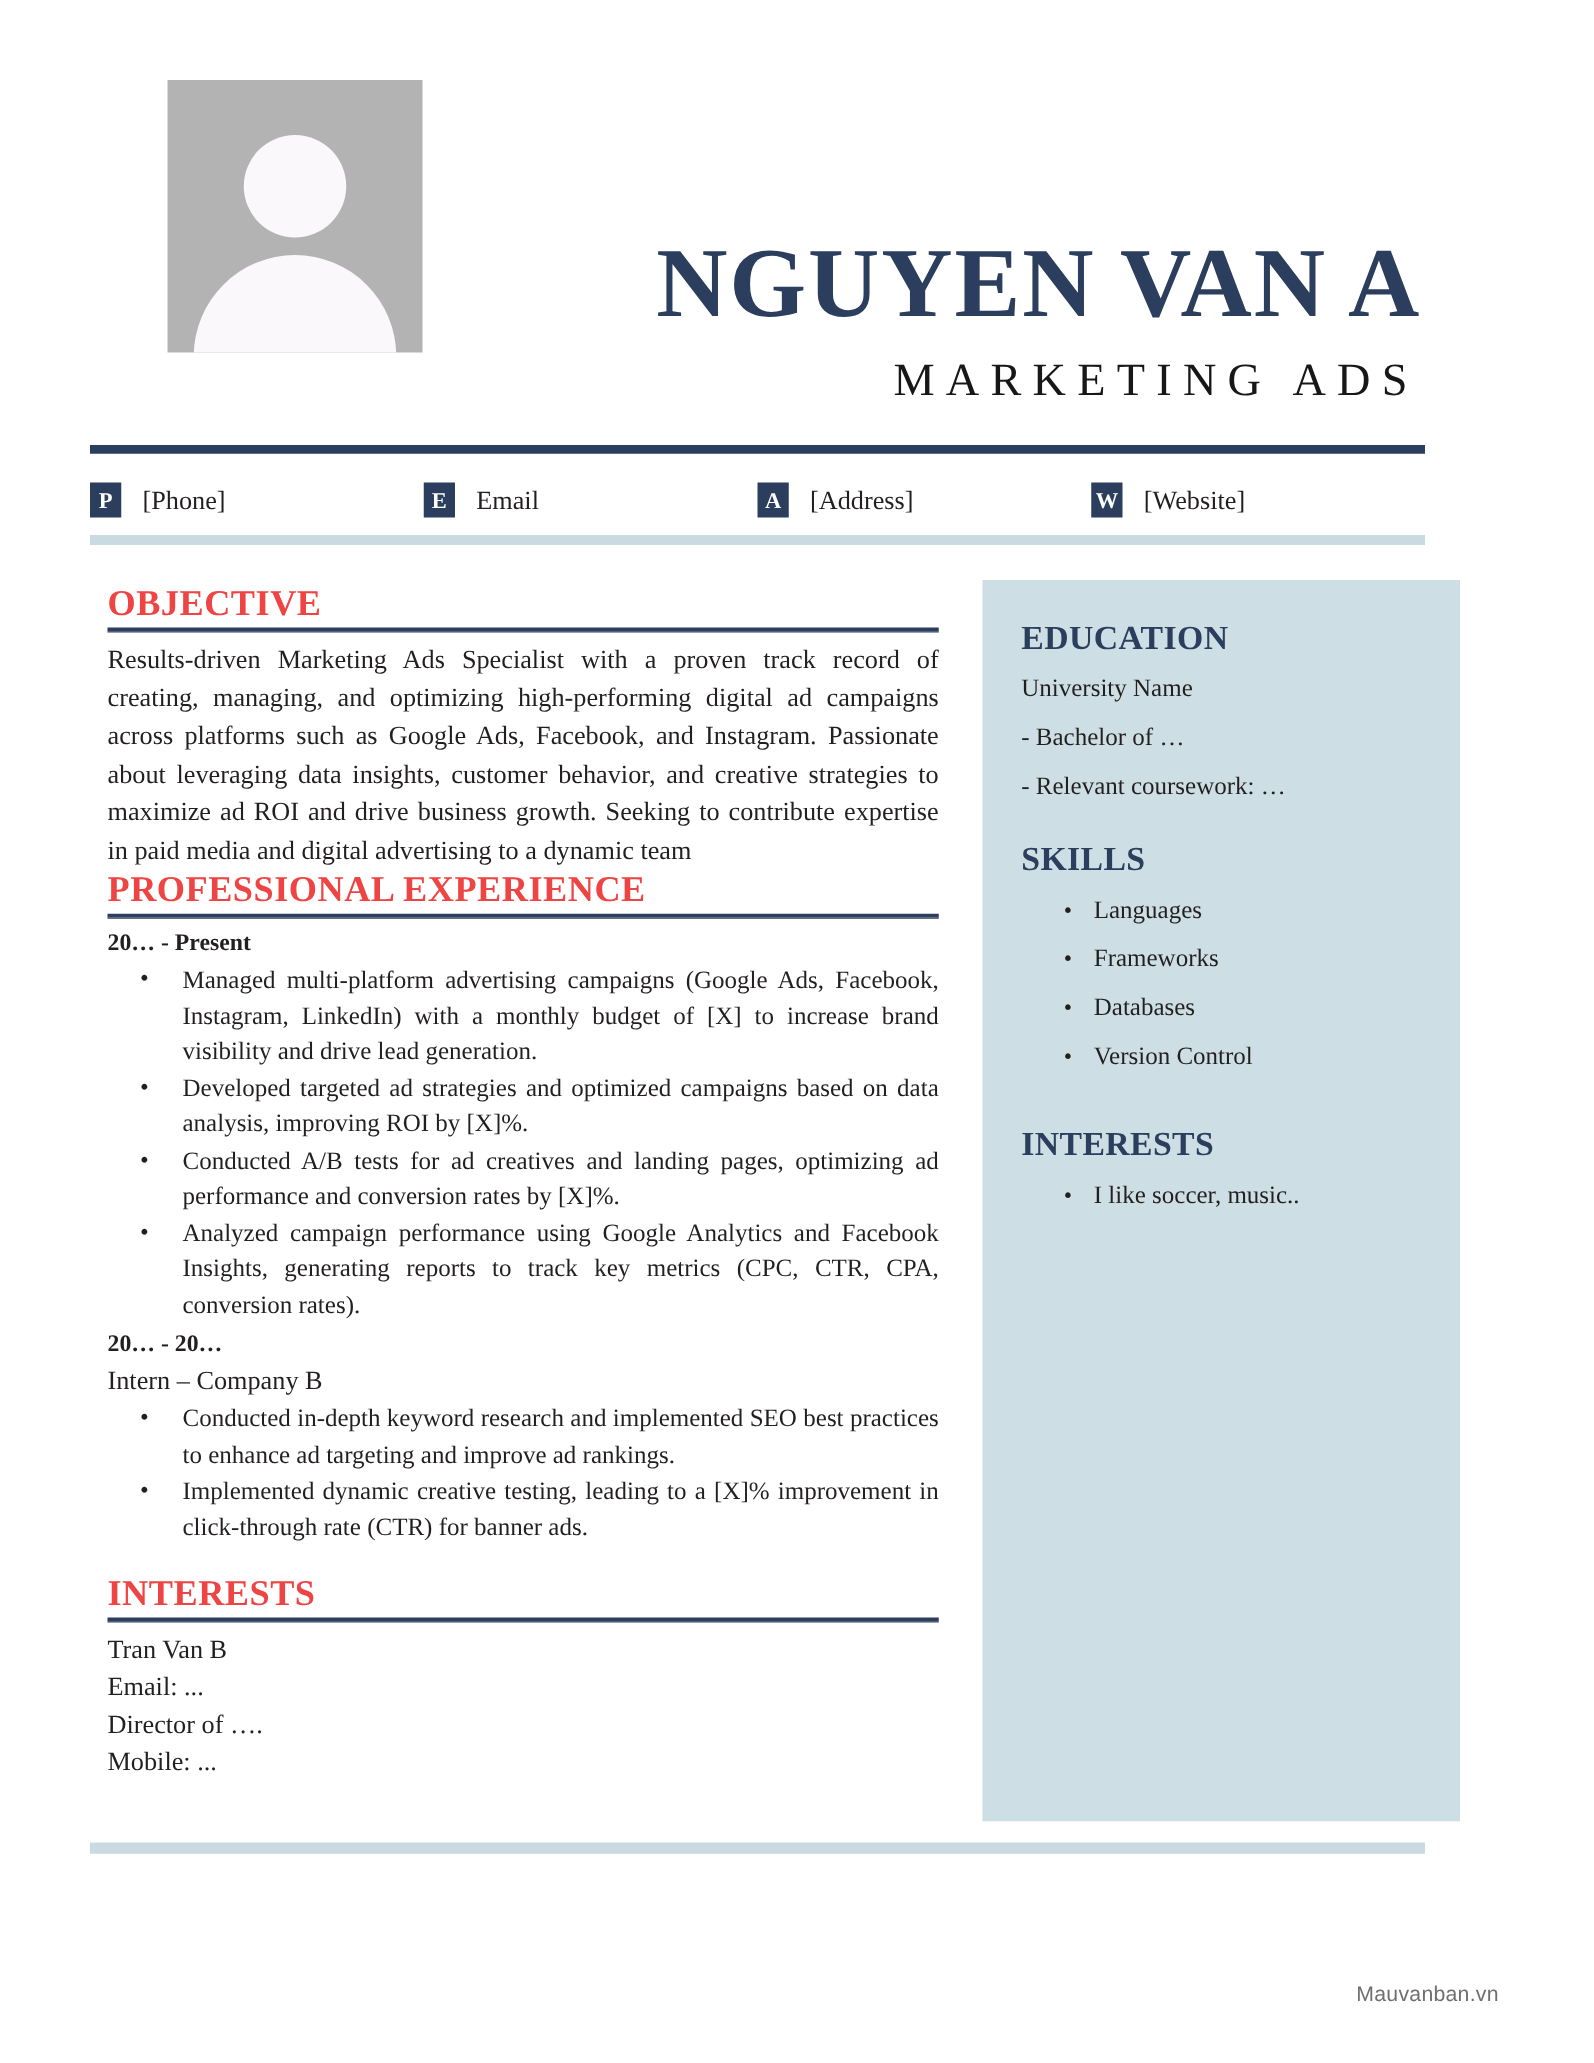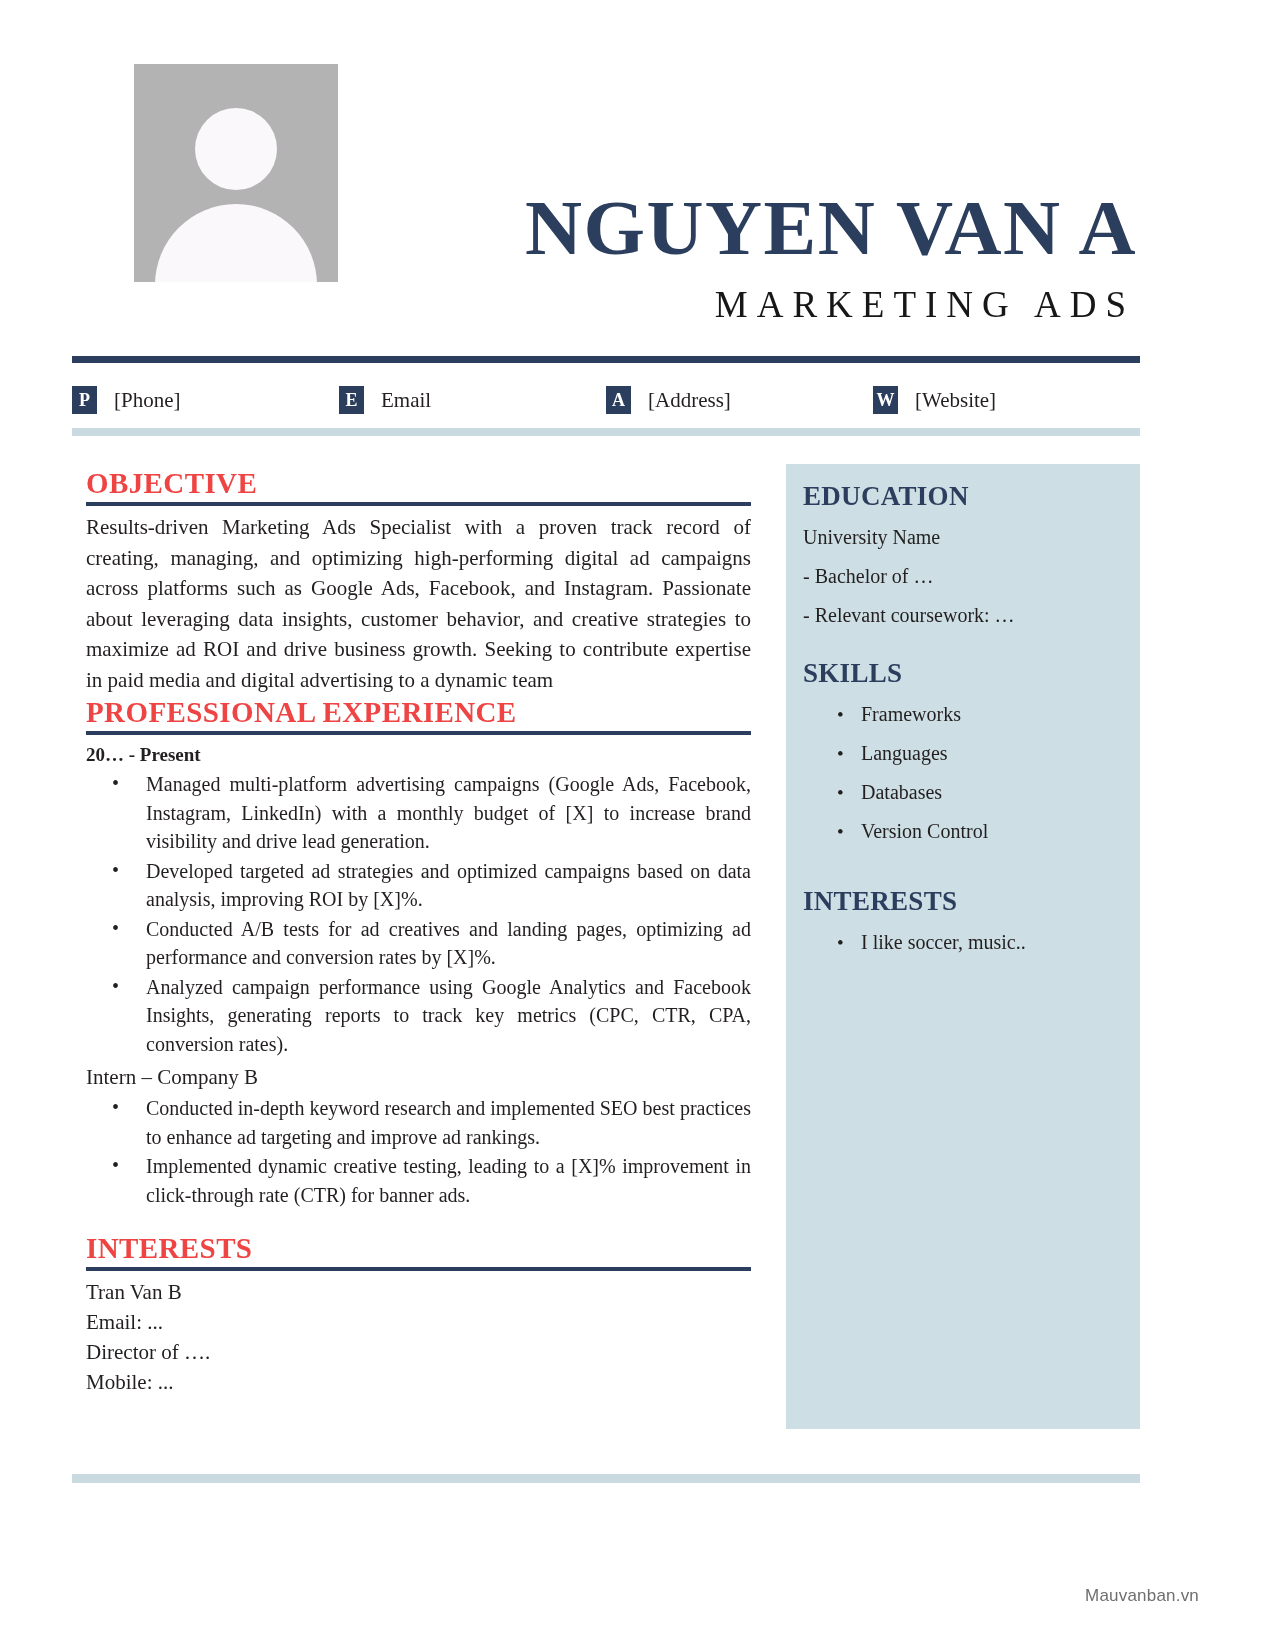--- a/index.html
+++ b/index.html
@@ -149,21 +149,21 @@
     top: 466px;
     width: 665px;
   }
   .side-col {
     position: absolute;
     left: 786px;
     top: 464px;
     width: 354px;
     min-height: 965px;
     background: #cddfe4;
-    padding: 0;
+    padding: 14px;
   }
   .side-inner {
     padding: 16px 18px 24px 17px;
   }
 
   
   .sec-h {
     font-family: "Liberation Serif", "DejaVu Serif", serif;
     font-weight: bold;
     font-size: 29px;
@@ -341,20 +341,21 @@
         <p class="exp-dates">20… - Present</p>
         <ul class="bullets">
           <li>Managed multi-platform advertising campaigns (Google Ads, Facebook, Instagram, LinkedIn) with a monthly budget of [X] to increase brand visibility and drive lead generation.</li>
           <li>Developed targeted ad strategies and optimized campaigns based on data analysis, improving ROI by [X]%.</li>
           <li>Conducted A/B tests for ad creatives and landing pages, optimizing ad performance and conversion rates by [X]%.</li>
           <li>Analyzed campaign performance using Google Analytics and Facebook Insights, generating reports to track key metrics (CPC, CTR, CPA, conversion rates).</li>
         </ul>
       </div>
 
       <div class="exp-block" style="margin-top:4px;">
+        <p class="exp-dates">20… - 20…</p>
         <p class="exp-role">Intern – Company B</p>
         <ul class="bullets">
           <li>Conducted in-depth keyword research and implemented SEO best practices to enhance ad targeting and improve ad rankings.</li>
           <li>Implemented dynamic creative testing, leading to a [X]% improvement in click-through rate (CTR) for banner ads.</li>
         </ul>
       </div>
     </div>
 
     <div style="margin-top:22px;">
       <div class="sec-h">INTERESTS</div>
@@ -374,22 +375,22 @@
         <p class="side-line">University Name</p>
         <p class="side-line">- Bachelor of …</p>
         <p class="side-line">- Relevant coursework: …</p>
       </div>
 
       <div class="gap-block"></div>
 
       <div>
         <div class="side-h">SKILLS</div>
         <ul class="side-bullets">
+          <li>Languages</li>
           <li>Frameworks</li>
-          <li>Languages</li>
           <li>Databases</li>
           <li>Version Control</li>
         </ul>
       </div>
 
       <div class="gap-block" style="height:34px;"></div>
 
       <div>
         <div class="side-h">INTERESTS</div>
         <ul class="side-bullets">

